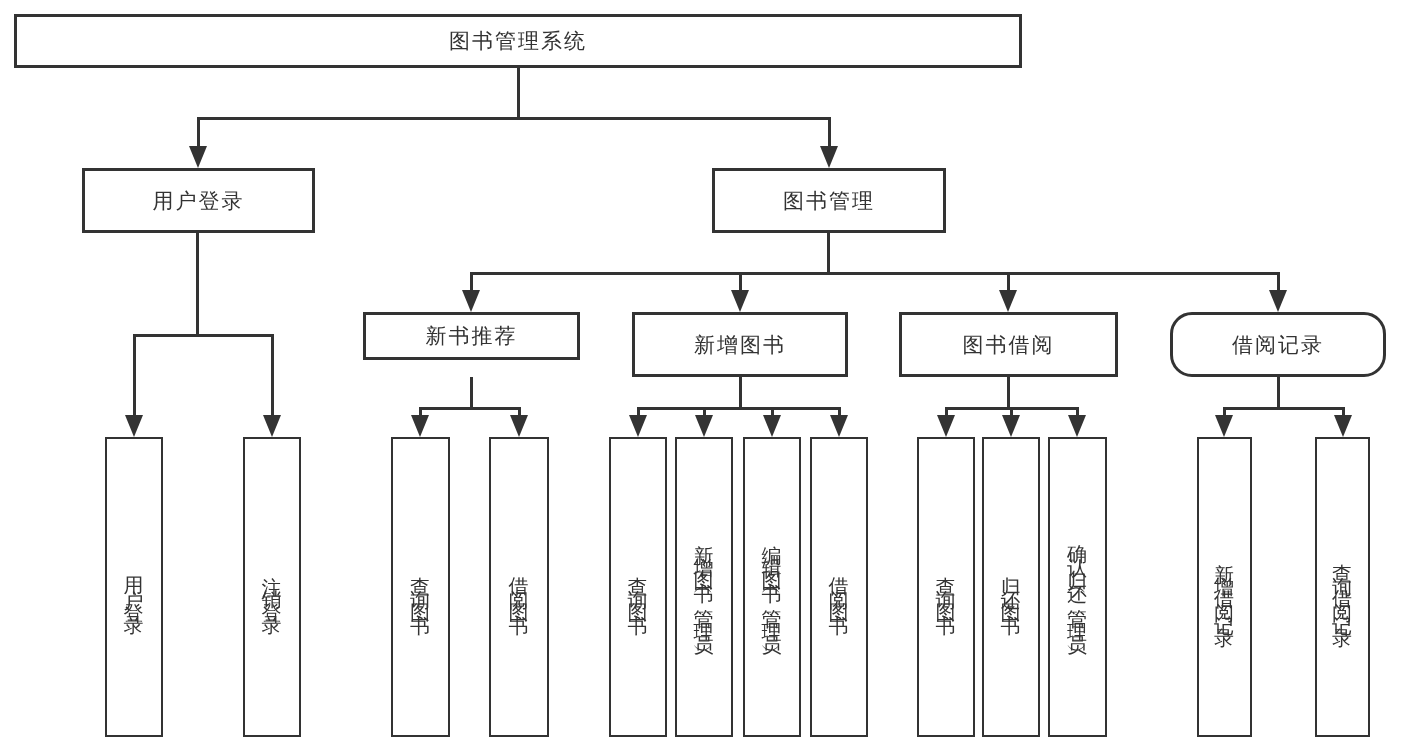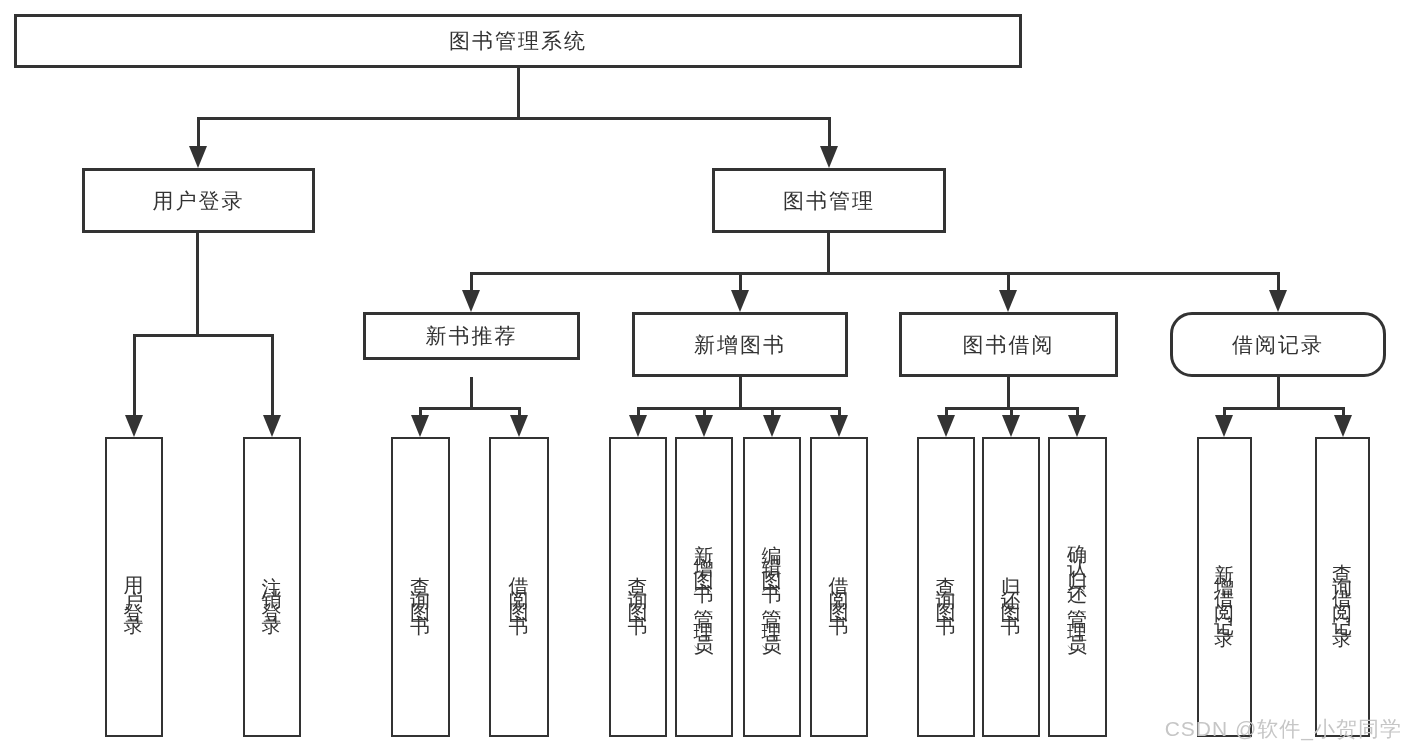--- a/index.html
+++ b/index.html
@@ -174,15 +174,14 @@
     <span class="vtext">确认归还（管理员）</span>
   </div>
 
   <div class="node leaf" style="left:1197px; top:437px; width:55px; height:300px;">
     <span class="vtext">新增借阅记录</span>
   </div>
   <div class="node leaf" style="left:1315px; top:437px; width:55px; height:300px;">
     <span class="vtext">查询借阅记录</span>
   </div>
 
-  <div class="watermark">CSDN @软件_小贺同学</div>
 
 </div>
 
 </body></html>

